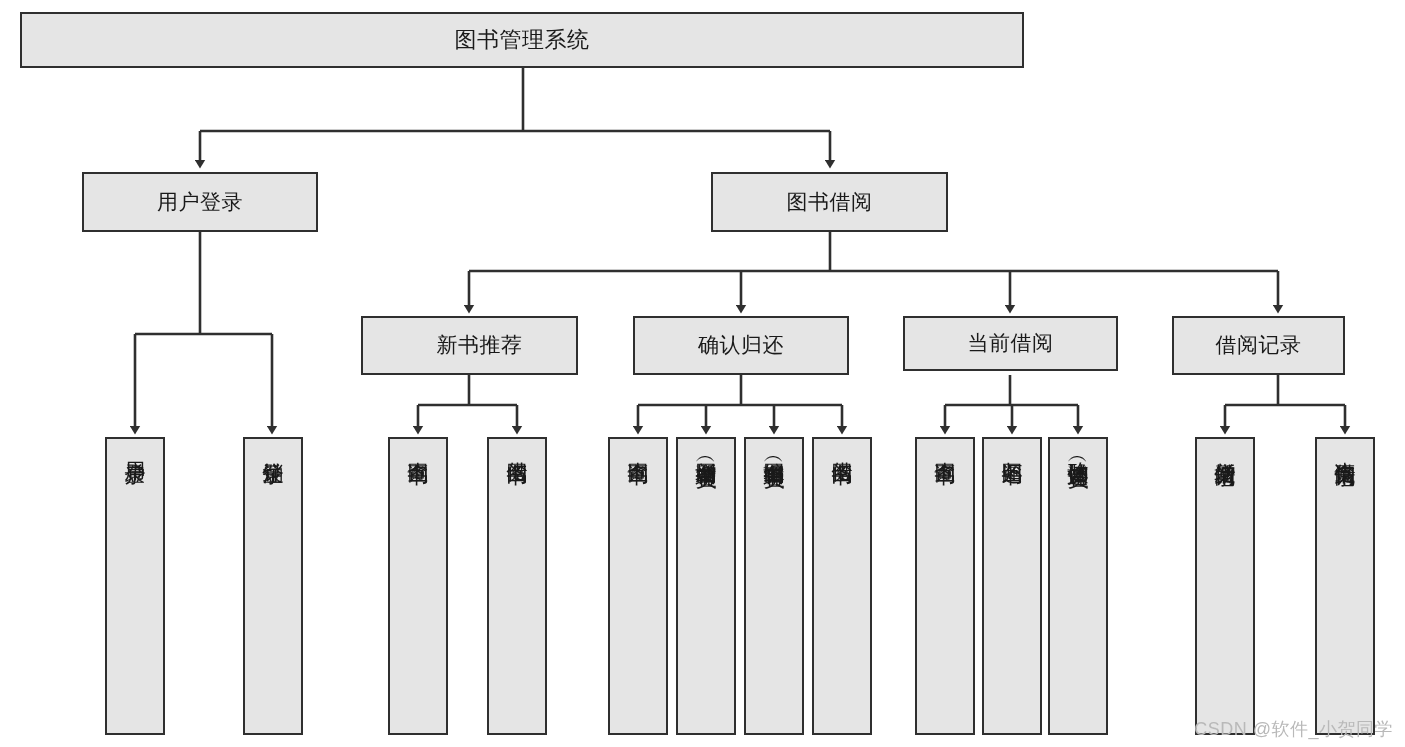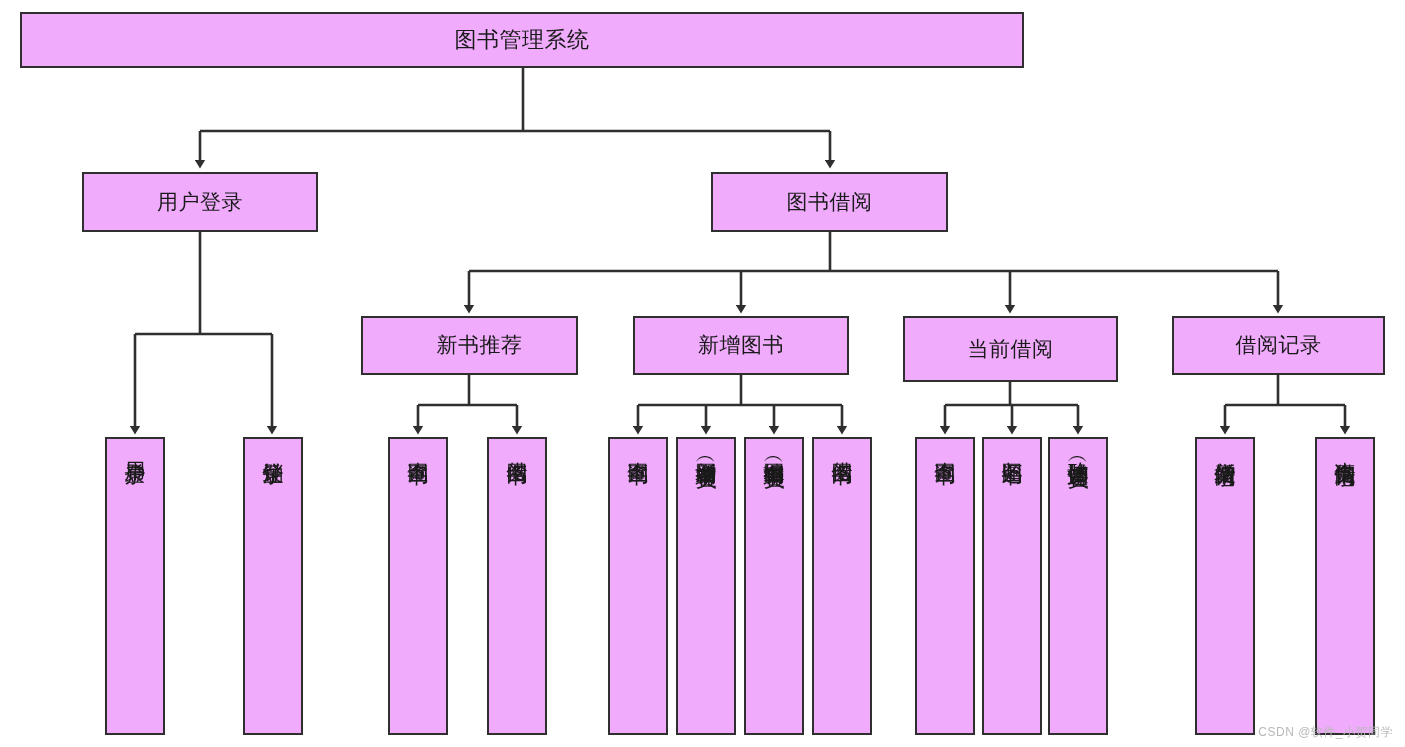--- a/index.html
+++ b/index.html
@@ -22,21 +22,21 @@
     position: absolute;
     left: 0;
     top: 0;
     width: 1405px;
     height: 747px;
     pointer-events: none;
   }
   .node {
     position: absolute;
     box-sizing: border-box;
-    background: #f0abfc;
+    background: #e5e5e5;
     border: 2px solid #2f2f2f;
     display: flex;
     align-items: center;
     justify-content: center;
     color: #1a1a1a;
     z-index: 2;
   }
   .node .lbl {
     display: block;
     text-align: center;
@@ -57,21 +57,21 @@
     text-orientation: upright;
     font-size: 21px;
     line-height: 1.05;
     letter-spacing: 1px;
   }
   .node.root .lbl { font-size: 22px; }
   #watermark {
     position: absolute;
     right: 12px;
     bottom: 6px;
-    font-size: 12px;
+    font-size: 18px;
     color: #b9b9b9;
     letter-spacing: 0.5px;
     z-index: 5;
     white-space: nowrap;
   }
 </style>
 </head>
 <body>
 
 <div id="canvas">
@@ -134,26 +134,26 @@
     <span class="lbl">用户登录</span>
   </div>
   <div class="node h" style="left:711px; top:172px; width:237px; height:60px;">
     <span class="lbl">图书借阅</span>
   </div>
 
   <div class="node h" style="left:361px; top:316px; width:217px; height:59px;padding-left:20px;">
     <span class="lbl">新书推荐</span>
   </div>
   <div class="node h" style="left:633px; top:316px; width:216px; height:59px;">
-    <span class="lbl">新增图书</span>
-  </div>
-  <div class="node h" style="left:903px; top:316px; width:215px; height:66px;">
+    <span class="lbl">确认归还</span>
+  </div>
+  <div class="node h" style="left:903px; top:316px; width:215px; height:55px;">
     <span class="lbl">当前借阅</span>
   </div>
-  <div class="node h" style="left:1172px; top:316px; width:213px; height:59px;">
+  <div class="node h" style="left:1172px; top:316px; width:173px; height:59px;">
     <span class="lbl">借阅记录</span>
   </div>
 
   <div class="node v" style="left:105px; top:437px; width:60px; height:298px;">
     <span class="lbl">用户登录</span>
   </div>
   <div class="node v" style="left:243px; top:437px; width:60px; height:298px;">
     <span class="lbl">注销登录</span>
   </div>
 

